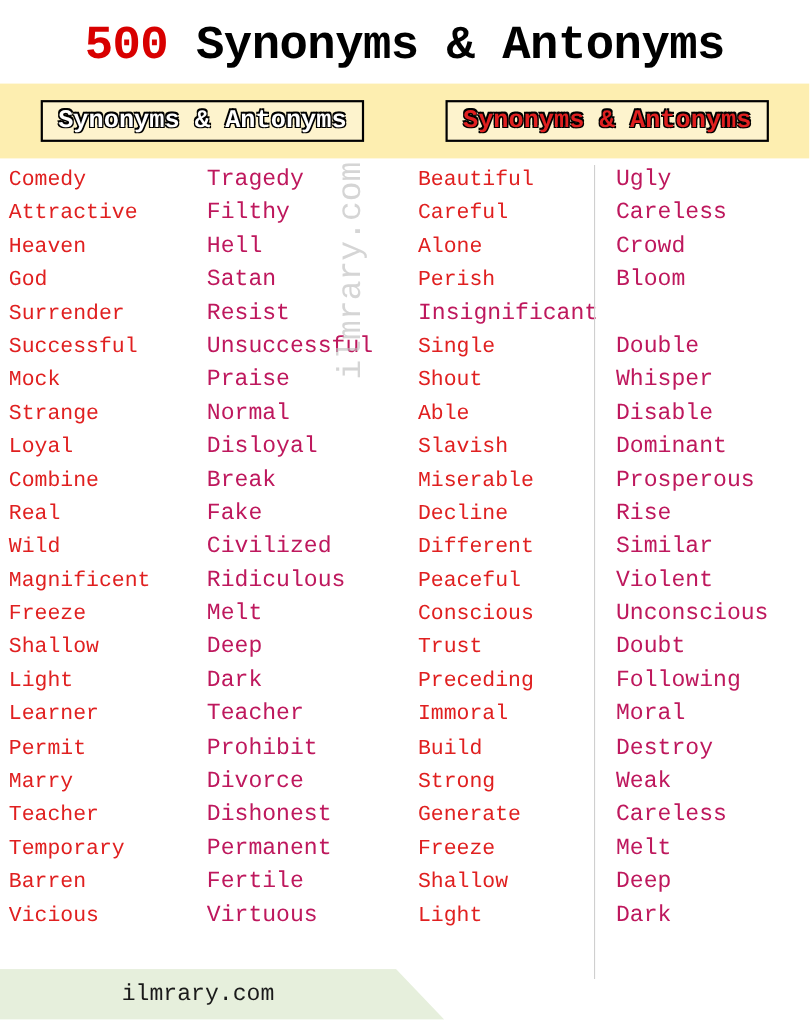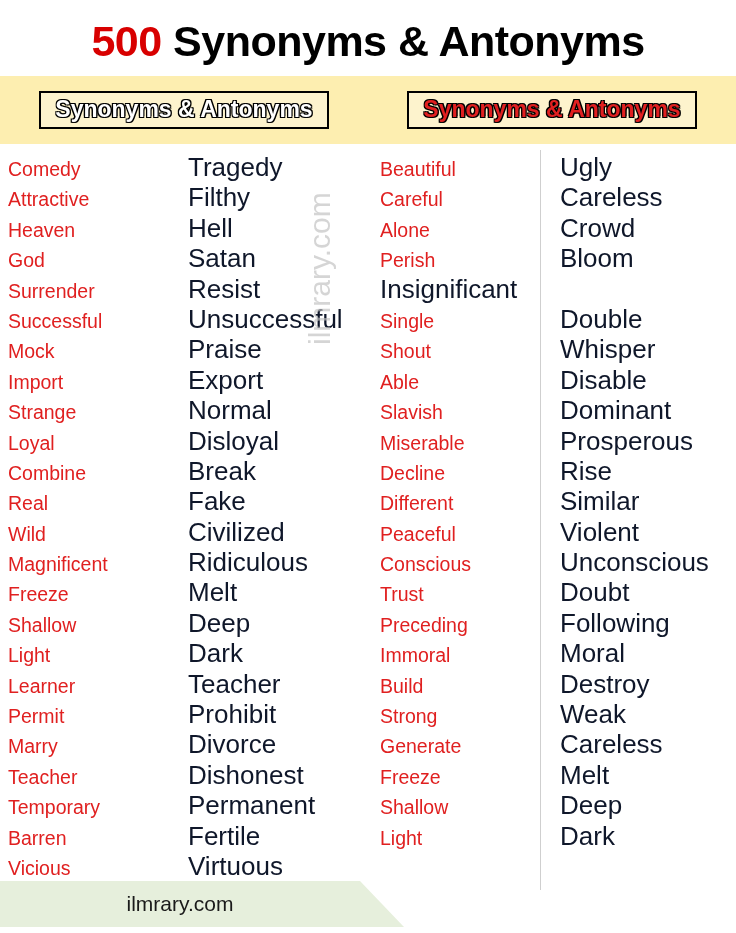--- a/index.html
+++ b/index.html
@@ -10,20 +10,21 @@
     height: 933px;
     background: #ffffff;
     font-family: "Liberation Sans", sans-serif;
   }
   .page {
     position: relative;
     width: 736px;
     height: 933px;
     background: #ffffff;
     overflow: hidden;
+    font-family: Liberation Mono, monospace;
   }
 
   
   .title-bar {
     height: 76px;
     display: flex;
     align-items: center;
     justify-content: center;
     padding-top: 6px;
   }
@@ -96,22 +97,22 @@
     height: 30.4px;
     align-items: baseline;
   }
   .syn {
     color: #e02020;
     font-size: 19.5px;
     width: 180px;
     white-space: nowrap;
   }
   .ant {
-    color: #0f172a;
-    font-size: 26px;
+    color: #be185d;
+    font-size: 21px;
     white-space: nowrap;
     text-align: right;
   }
 
   
   .watermark {
     position: absolute;
     left: 303px;
     top: 345px;
     font-size: 30px;
@@ -200,24 +201,20 @@
         </div>
       <div class="row">
           <span class="syn">Successful</span>
           <span class="ant">Unsuccessful</span>
         </div>
       <div class="row">
           <span class="syn">Mock</span>
           <span class="ant">Praise</span>
         </div>
       <div class="row">
-          <span class="syn">Import</span>
-          <span class="ant">Export</span>
-        </div>
-      <div class="row">
           <span class="syn">Strange</span>
           <span class="ant">Normal</span>
         </div>
       <div class="row">
           <span class="syn">Loyal</span>
           <span class="ant">Disloyal</span>
         </div>
       <div class="row">
           <span class="syn">Combine</span>
           <span class="ant">Break</span>

